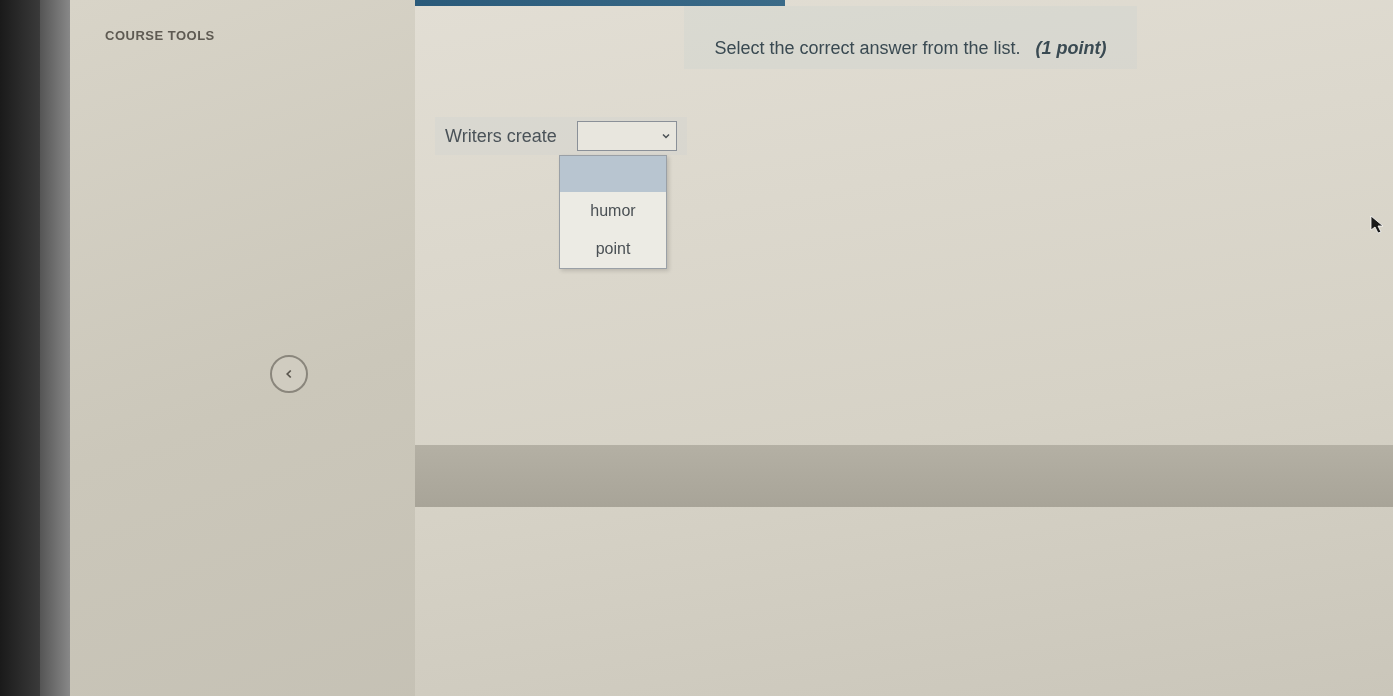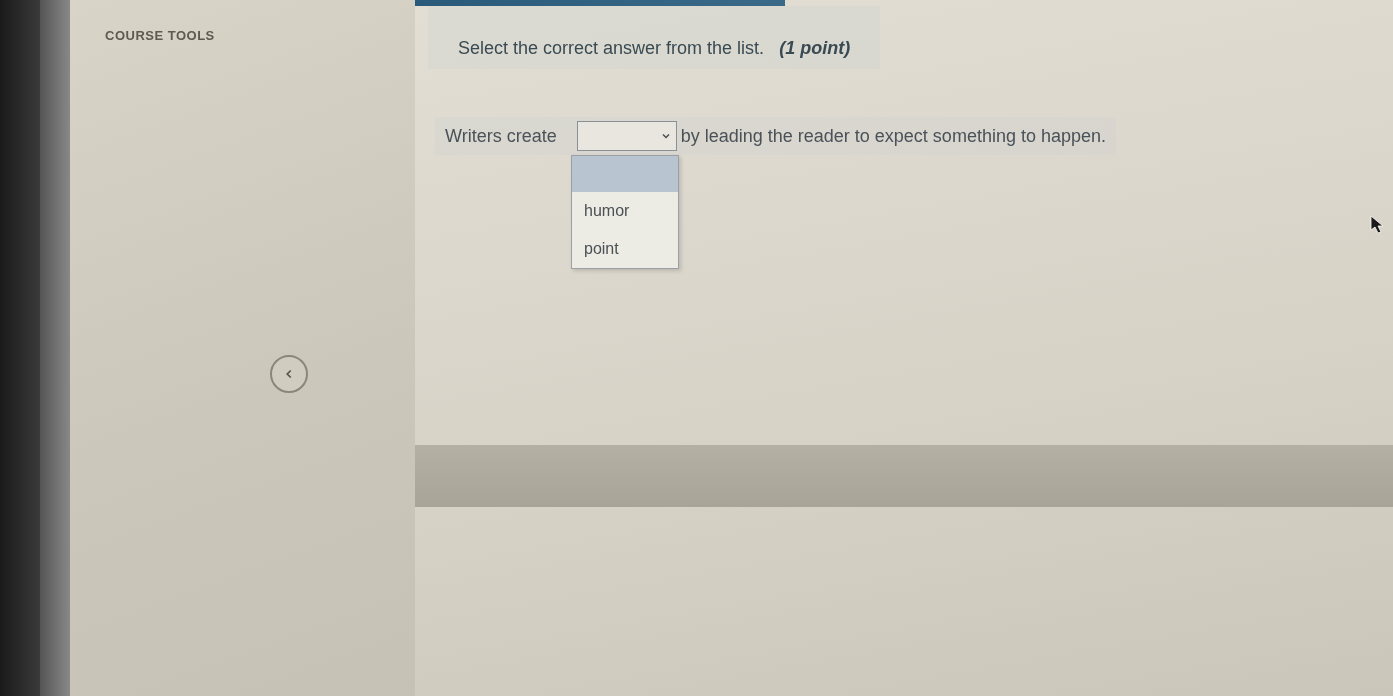--- a/index.html
+++ b/index.html
@@ -31,20 +31,21 @@
       height: 100%;
       background: linear-gradient(90deg, #555 0%, #888 100%);
     }
     .page {
       position: absolute;
       left: 70px;
       top: 0;
       right: 0;
       bottom: 0;
       background: linear-gradient(160deg, #d8d4c8 0%, #cbc7ba 40%, #c0bcb0 100%);
+      text-align: center;
     }
     .course-tools {
       position: absolute;
       top: 28px;
       left: 35px;
       display: flex;
       align-items: center;
       gap: 8px;
     }
     .course-tools-label {
@@ -127,21 +128,21 @@
       justify-content: flex-end;
       padding-right: 4px;
       cursor: pointer;
     }
     .dropdown-box svg {
       width: 12px;
       height: 12px;
     }
     .dropdown-panel {
       position: absolute;
-      left: 156px;
+      left: 144px;
       top: 38px;
       width: 108px;
       background: #ecebe4;
       border: 1px solid #9aa0a6;
       box-shadow: 2px 2px 4px rgba(0,0,0,0.15);
     }
     .dropdown-option {
       padding: 10px 12px;
       font-size: 16px;
       color: #4a5054;
@@ -196,21 +197,20 @@
     </div>
 
     <div class="question-body">
       <div class="sentence-row">
         <span class="sentence-before">Writers create</span>
         <div class="dropdown-box">
           <svg viewBox="0 0 24 24" fill="none" stroke="#4a5054" stroke-width="3">
             <polyline points="6 9 12 15 18 9"></polyline>
           </svg>
         </div>
-        <span class="sentence-after">by leading the reader to expect something to happen.</span>
       </div>
 
       <div class="dropdown-panel">
         <div class="dropdown-option blank"></div>
         <div class="dropdown-option">humor</div>
         <div class="dropdown-option">point</div>
       </div>
     </div>
 
     <div class="bottom-bar"></div>

